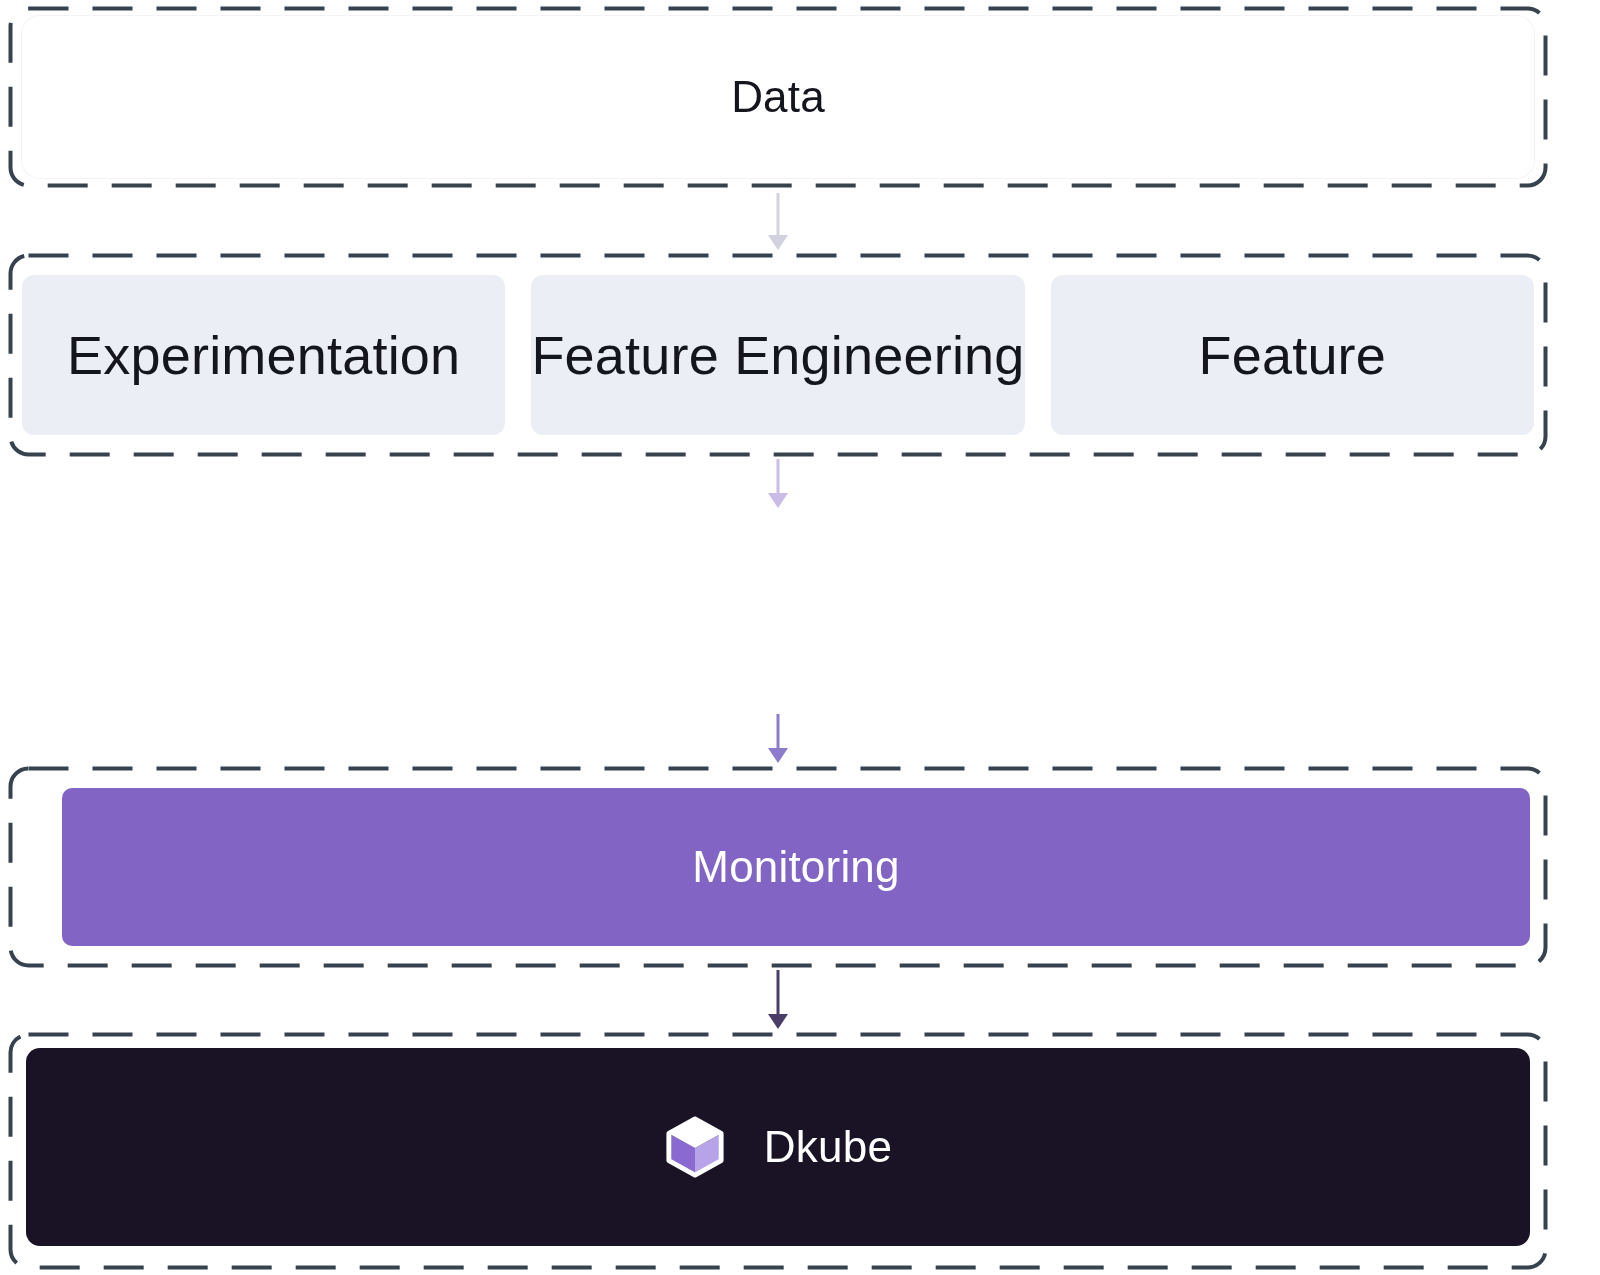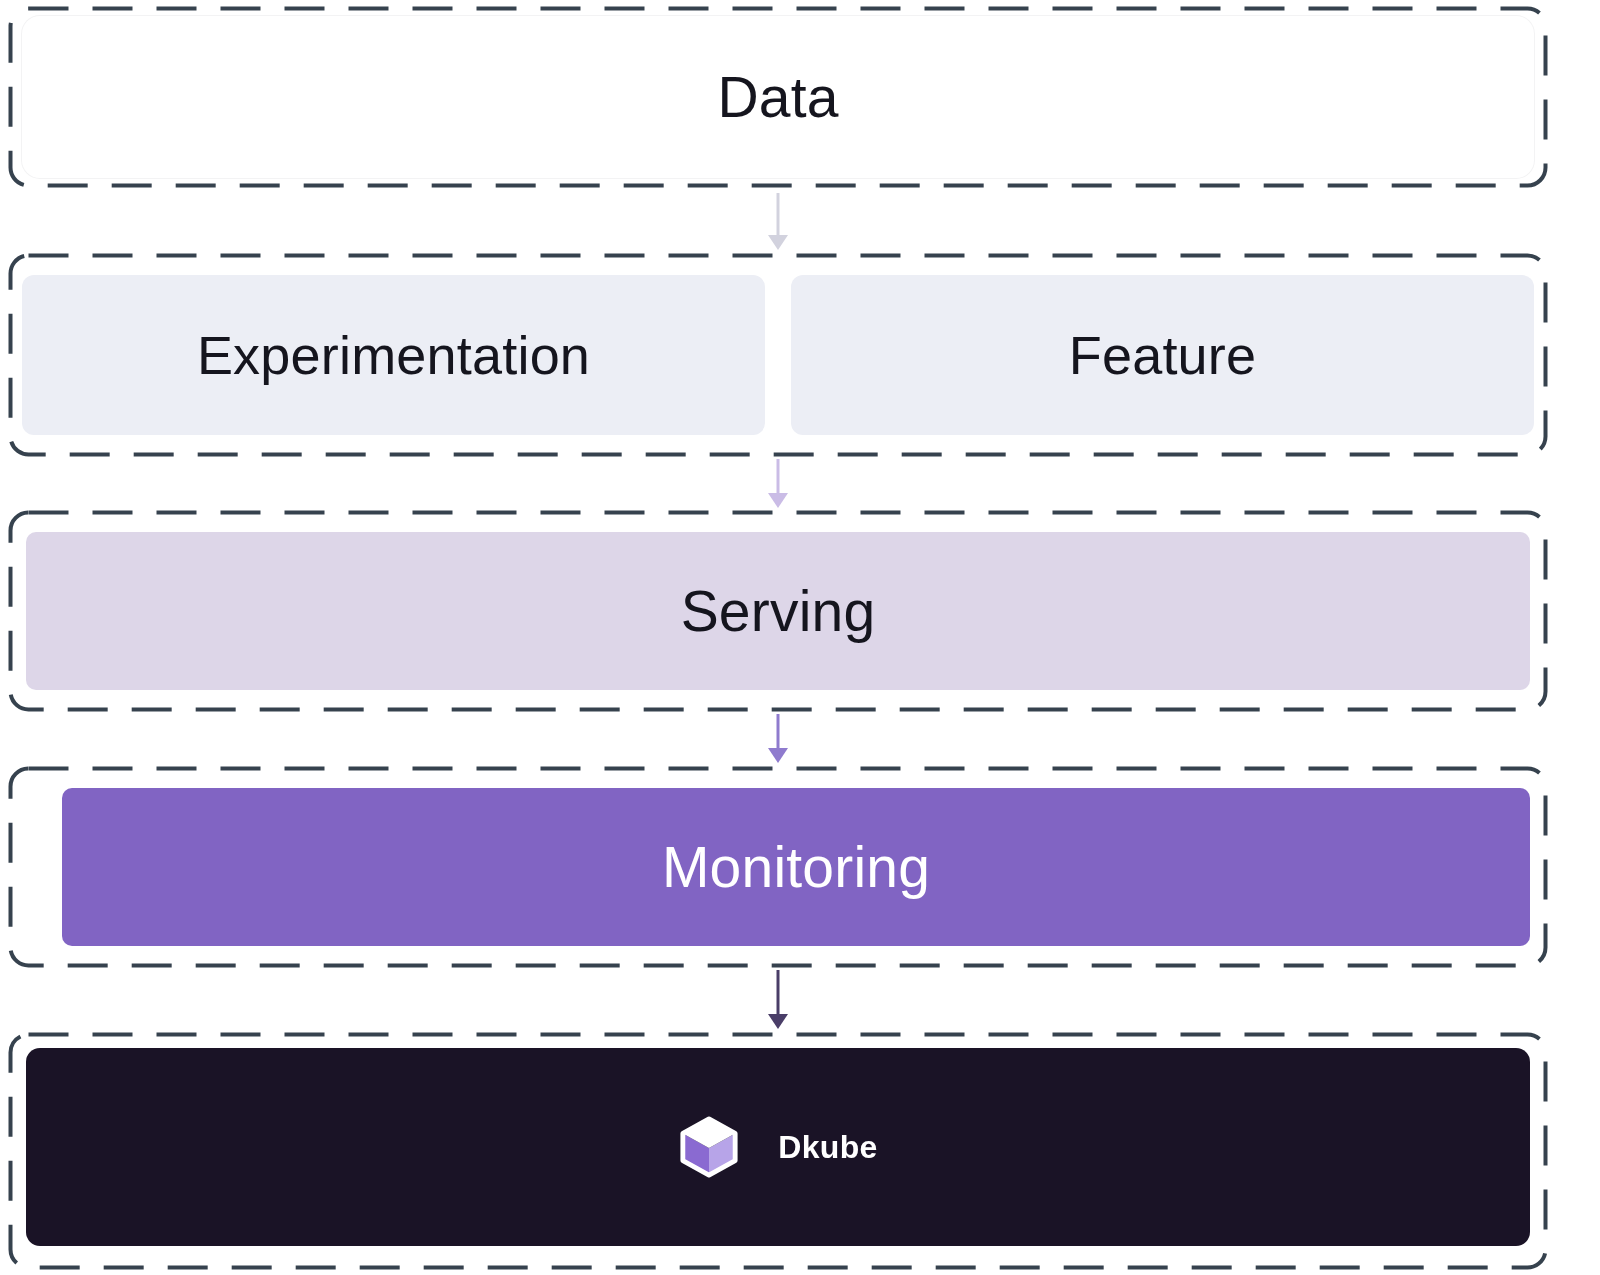--- a/index.html
+++ b/index.html
@@ -18,21 +18,21 @@
 
   .node {
     position: absolute;
     display: flex;
     align-items: center;
     justify-content: center;
     border-radius: 14px;
   }
 
   .label {
-    font-size: 57px;
+    font-size: 44px;
     font-weight: 500;
     color: #15151e;
     letter-spacing: 0.2px;
     white-space: nowrap;
   }
 
   
   .data-node {
     background: #ffffff;
     box-shadow: 0 0 0 1px rgba(20,20,45,0.05);
@@ -60,22 +60,22 @@
   .serving-node { background: #ddd6e8; border-radius: 10px; }
 
   
   .monitoring-node { background: #8164c3; border-radius: 10px; }
   .monitoring-node .label { color: #ffffff; }
 
   
   .dkube-node { background: #1a1326; border-radius: 14px; }
   .dkube-brand { display: flex; align-items: center; gap: 18px; }
   .dkube-label {
-    font-size: 32px;
-    font-weight: 700;
+    font-size: 44px;
+    font-weight: 400;
     color: #ffffff;
     letter-spacing: 0.3px;
     margin-left: 20px;
   }
 
   .arrow { position: absolute; pointer-events: none; }
 </style>
 </head>
 <body>
 
@@ -97,38 +97,33 @@
 
   <div class="section" style="left:8px; top:253px; width:1540px; height:204px;">
     <svg class="dash-svg" width="1540" height="204">
       <rect x="2.5" y="2.5" width="1535" height="199" rx="18" fill="none" stroke="#36424e" stroke-width="4" stroke-dasharray="40 24"></rect>
     </svg>
     <div class="stage-row">
       <div class="stage-node">
         <span class="label">Experimentation</span>
       </div>
       <div class="stage-node">
+        <span class="label">Feature Engineering</span>
+      </div>
+      <div class="stage-node">
         <span class="label">Feature</span>
       </div>
     </div>
   </div>
 
   <svg class="arrow" style="left:765px; top:459px;" width="26" height="50">
     <line x1="13" y1="0" x2="13" y2="34" stroke="#cabce6" stroke-width="3"></line>
     <polygon points="3,34 23,34 13,49" fill="#cabce6"></polygon>
   </svg>
 
-  <div class="section" style="left:8px; top:510px; width:1540px; height:202px;">
-    <svg class="dash-svg" width="1540" height="202">
-      <rect x="2.5" y="2.5" width="1535" height="197" rx="18" fill="none" stroke="#36424e" stroke-width="4" stroke-dasharray="40 24"></rect>
-    </svg>
-    <div class="node serving-node" style="left:18px; top:22px; right:18px; height:158px;">
-      <span class="label">Serving</span>
-    </div>
-  </div>
 
   <svg class="arrow" style="left:765px; top:714px;" width="26" height="50">
     <line x1="13" y1="0" x2="13" y2="34" stroke="#8f7bce" stroke-width="3"></line>
     <polygon points="3,34 23,34 13,49" fill="#8f7bce"></polygon>
   </svg>
 
   <div class="section" style="left:8px; top:766px; width:1540px; height:202px;">
     <svg class="dash-svg" width="1540" height="202">
       <rect x="2.5" y="2.5" width="1535" height="197" rx="18" fill="none" stroke="#36424e" stroke-width="4" stroke-dasharray="40 24"></rect>
     </svg>

